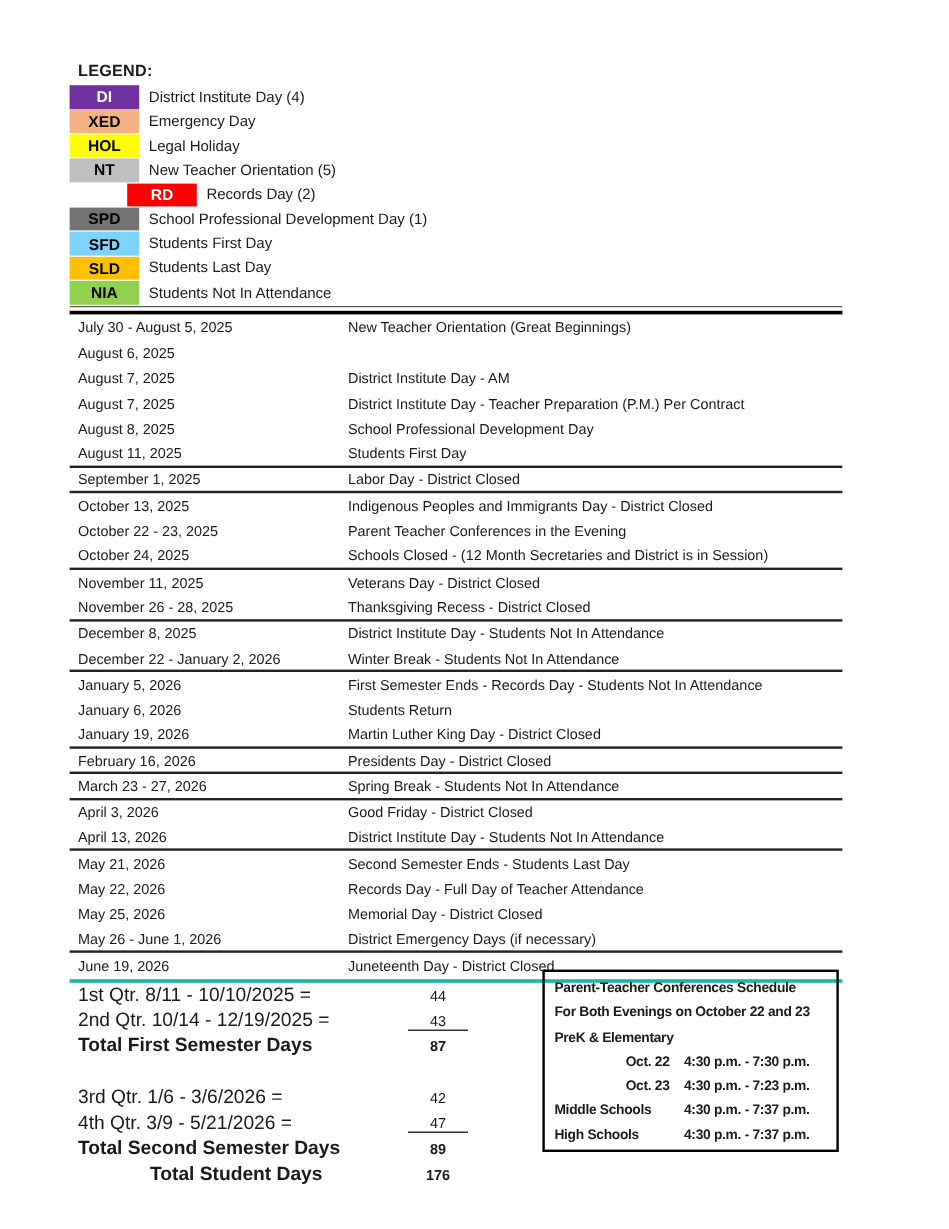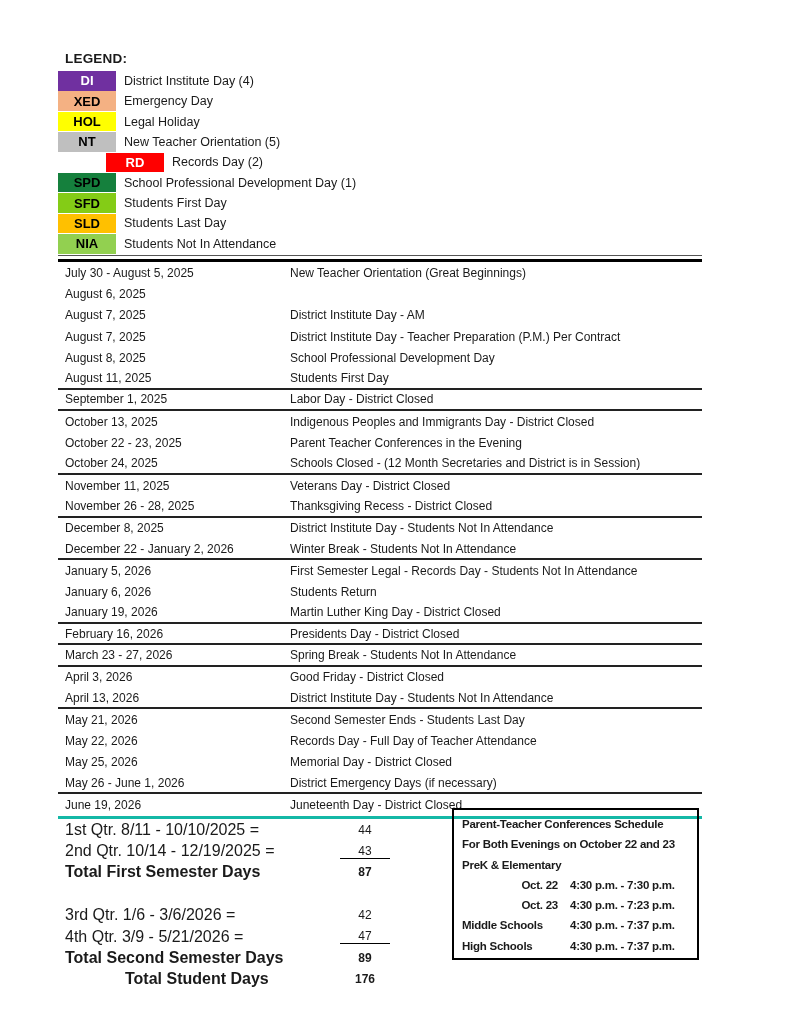--- a/index.html
+++ b/index.html
@@ -74,25 +74,25 @@
     </div>
     <div class="legend-item">
       <span class="legend-swatch" style="background-color: rgb(191, 191, 191); color: rgb(0, 0, 0);">NT</span>
       <span class="legend-label">New Teacher Orientation (5)</span>
     </div>
     <div class="legend-item">
       <span class="legend-swatch" style="background-color: rgb(255, 0, 0); color: #ffffff; margin-left: 48px;">RD</span>
       <span class="legend-label">Records Day (2)</span>
     </div>
     <div class="legend-item">
-      <span class="legend-swatch" style="background-color: #15803d; color: rgb(0, 0, 0);">SPD</span>
+      <span class="legend-swatch" style="background-color: #737373; color: rgb(0, 0, 0);">SPD</span>
       <span class="legend-label">School Professional Development Day (1)</span>
     </div>
     <div class="legend-item">
-      <span class="legend-swatch" style="background-color: #84cc16; color: rgb(0, 0, 0);">SFD</span>
+      <span class="legend-swatch" style="background-color: #7dd3fc; color: rgb(0, 0, 0);">SFD</span>
       <span class="legend-label">Students First Day</span>
     </div>
     <div class="legend-item">
       <span class="legend-swatch" style="background-color: rgb(255, 192, 0); color: rgb(0, 0, 0);">SLD</span>
       <span class="legend-label">Students Last Day</span>
     </div>
     <div class="legend-item">
       <span class="legend-swatch" style="background-color: rgb(146, 208, 80); color: rgb(0, 0, 0);">NIA</span>
       <span class="legend-label">Students Not In Attendance</span>
     </div>
@@ -150,21 +150,21 @@
     <div class="srow">
       <span class="sdate">December 8, 2025</span>
       <span class="sdesc">District Institute Day - Students Not In Attendance</span>
     </div>
     <div class="srow sep">
       <span class="sdate">December 22 - January 2, 2026</span>
       <span class="sdesc">Winter Break - Students Not In Attendance</span>
     </div>
     <div class="srow">
       <span class="sdate">January 5, 2026</span>
-      <span class="sdesc">First Semester Legal - Records Day - Students Not In Attendance</span>
+      <span class="sdesc">First Semester Ends - Records Day - Students Not In Attendance</span>
     </div>
     <div class="srow">
       <span class="sdate">January 6, 2026</span>
       <span class="sdesc">Students Return</span>
     </div>
     <div class="srow sep">
       <span class="sdate">January 19, 2026</span>
       <span class="sdesc">Martin Luther King Day - District Closed</span>
     </div>
     <div class="srow sep">

